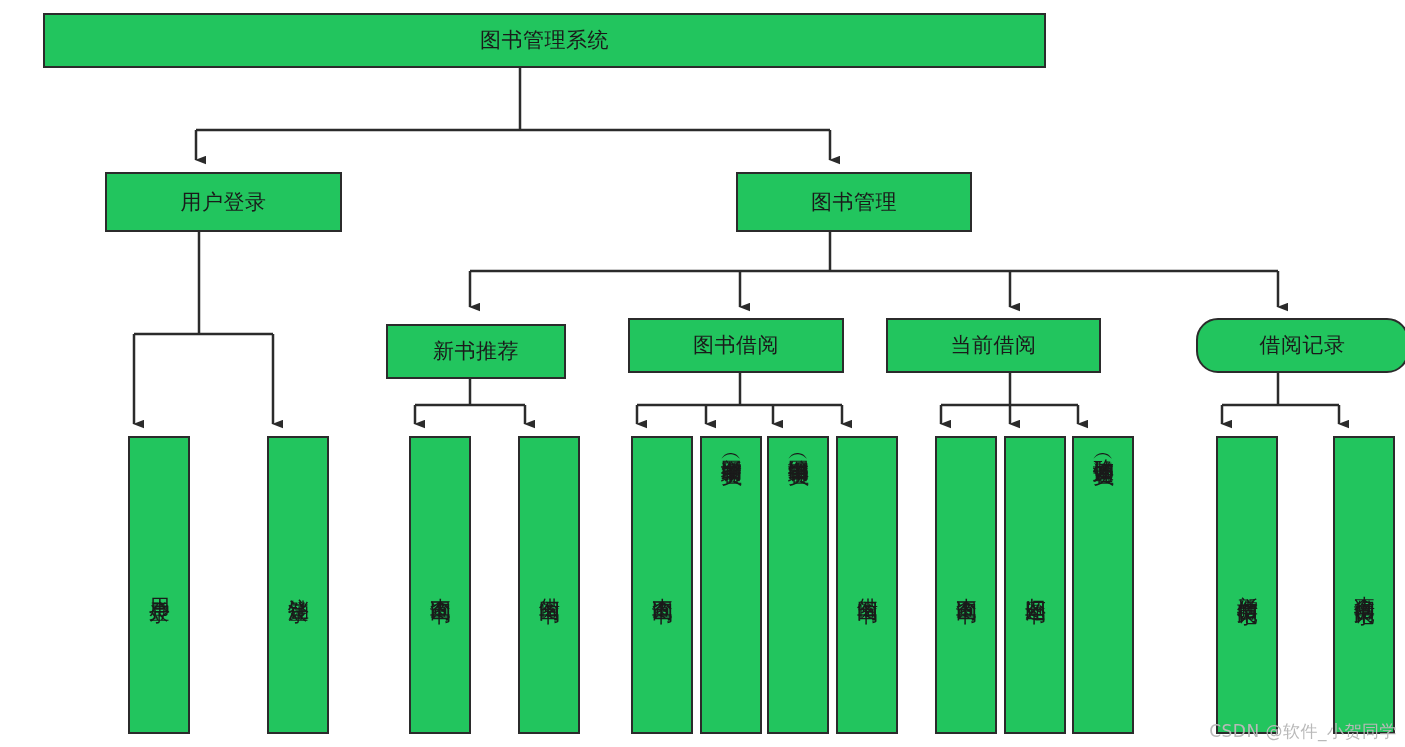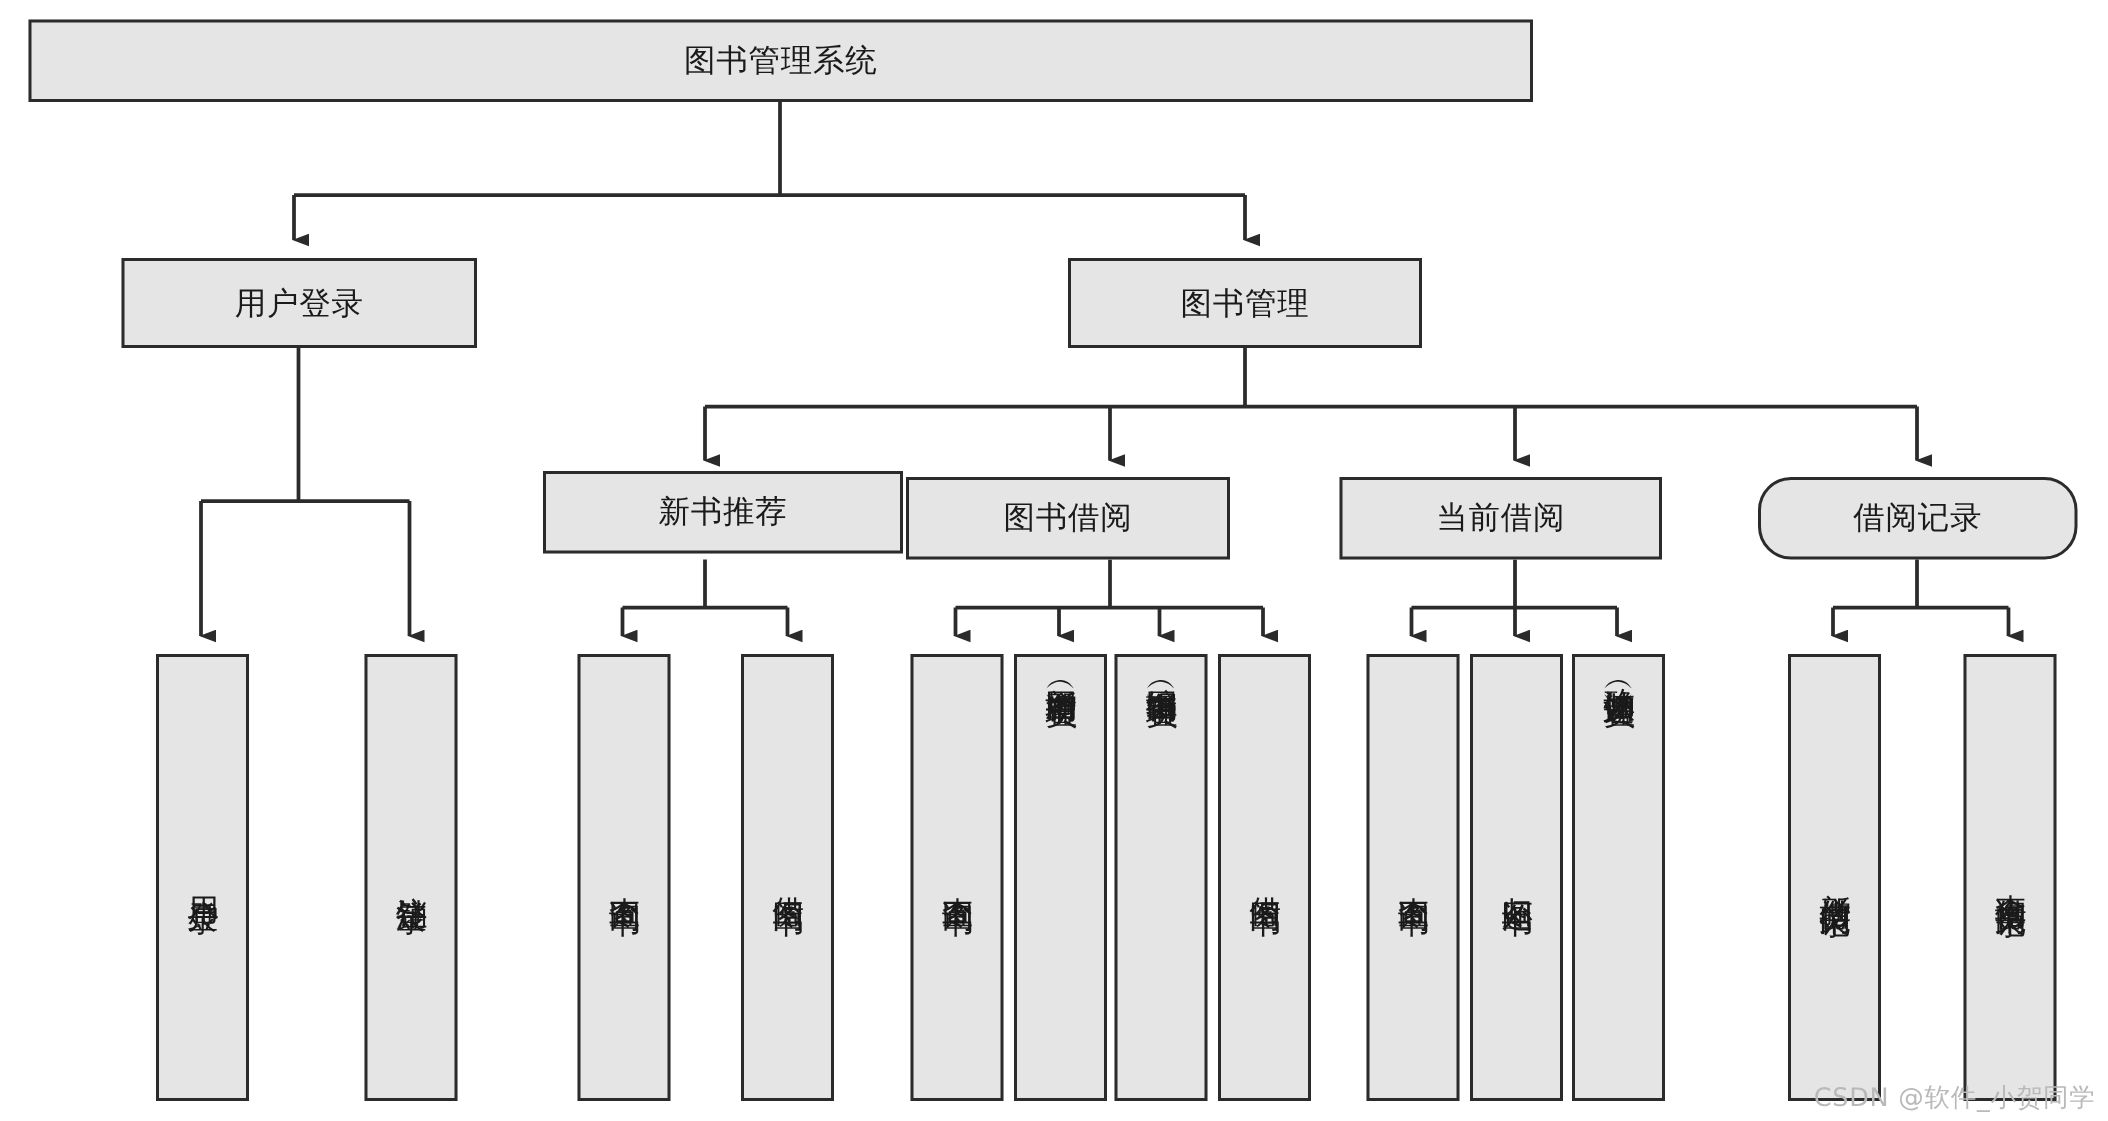--- a/index.html
+++ b/index.html
@@ -25,25 +25,26 @@
     left: 0;
     top: 0;
     width: 1405px;
     height: 747px;
     pointer-events: none;
   }
   .node {
     position: absolute;
     box-sizing: border-box;
     border: 2.5px solid #2b2b2b;
-    background: #e5e5e5;
+    background: #22c55e;
     display: flex;
     align-items: center;
     justify-content: center;
     color: #1a1a1a;
+    margin-left: 24px;
   }
   .node-label {
     display: block;
     text-align: center;
     line-height: 1.08;
     color: #1a1a1a;
     white-space: pre;
   }
   .node.horizontal .node-label {
     font-size: 21px;
@@ -138,27 +139,27 @@
     <span class="node-label">图书管理系统</span>
   </div>
 
   <div class="node horizontal" style="left:81px; top:172px; width:237px; height:60px;">
     <span class="node-label">用户登录</span>
   </div>
   <div class="node horizontal" style="left:712px; top:172px; width:236px; height:60px;">
     <span class="node-label">图书管理</span>
   </div>
 
-  <div class="node horizontal" style="left:362px; top:314px; width:240px; height:55px;">
+  <div class="node horizontal" style="left:362px; top:324px; width:180px; height:55px;">
     <span class="node-label">新书推荐</span>
   </div>
   <div class="node horizontal" style="left:604px; top:318px; width:216px; height:55px;">
     <span class="node-label">图书借阅</span>
   </div>
-  <div class="node horizontal" style="left:893px; top:318px; width:215px; height:55px;">
+  <div class="node horizontal" style="left:862px; top:318px; width:215px; height:55px;">
     <span class="node-label">当前借阅</span>
   </div>
   <div class="node horizontal" style="left:1172px; top:318px; width:213px; height:55px;border-radius:22px;">
     <span class="node-label">借阅记录</span>
   </div>
 
   <div class="node vertical centered" style="left:104px; top:436px; width:62px; height:298px;">
     <span class="node-label">用户登录</span>
   </div>
   <div class="node vertical centered" style="left:243px; top:436px; width:62px; height:298px;">

